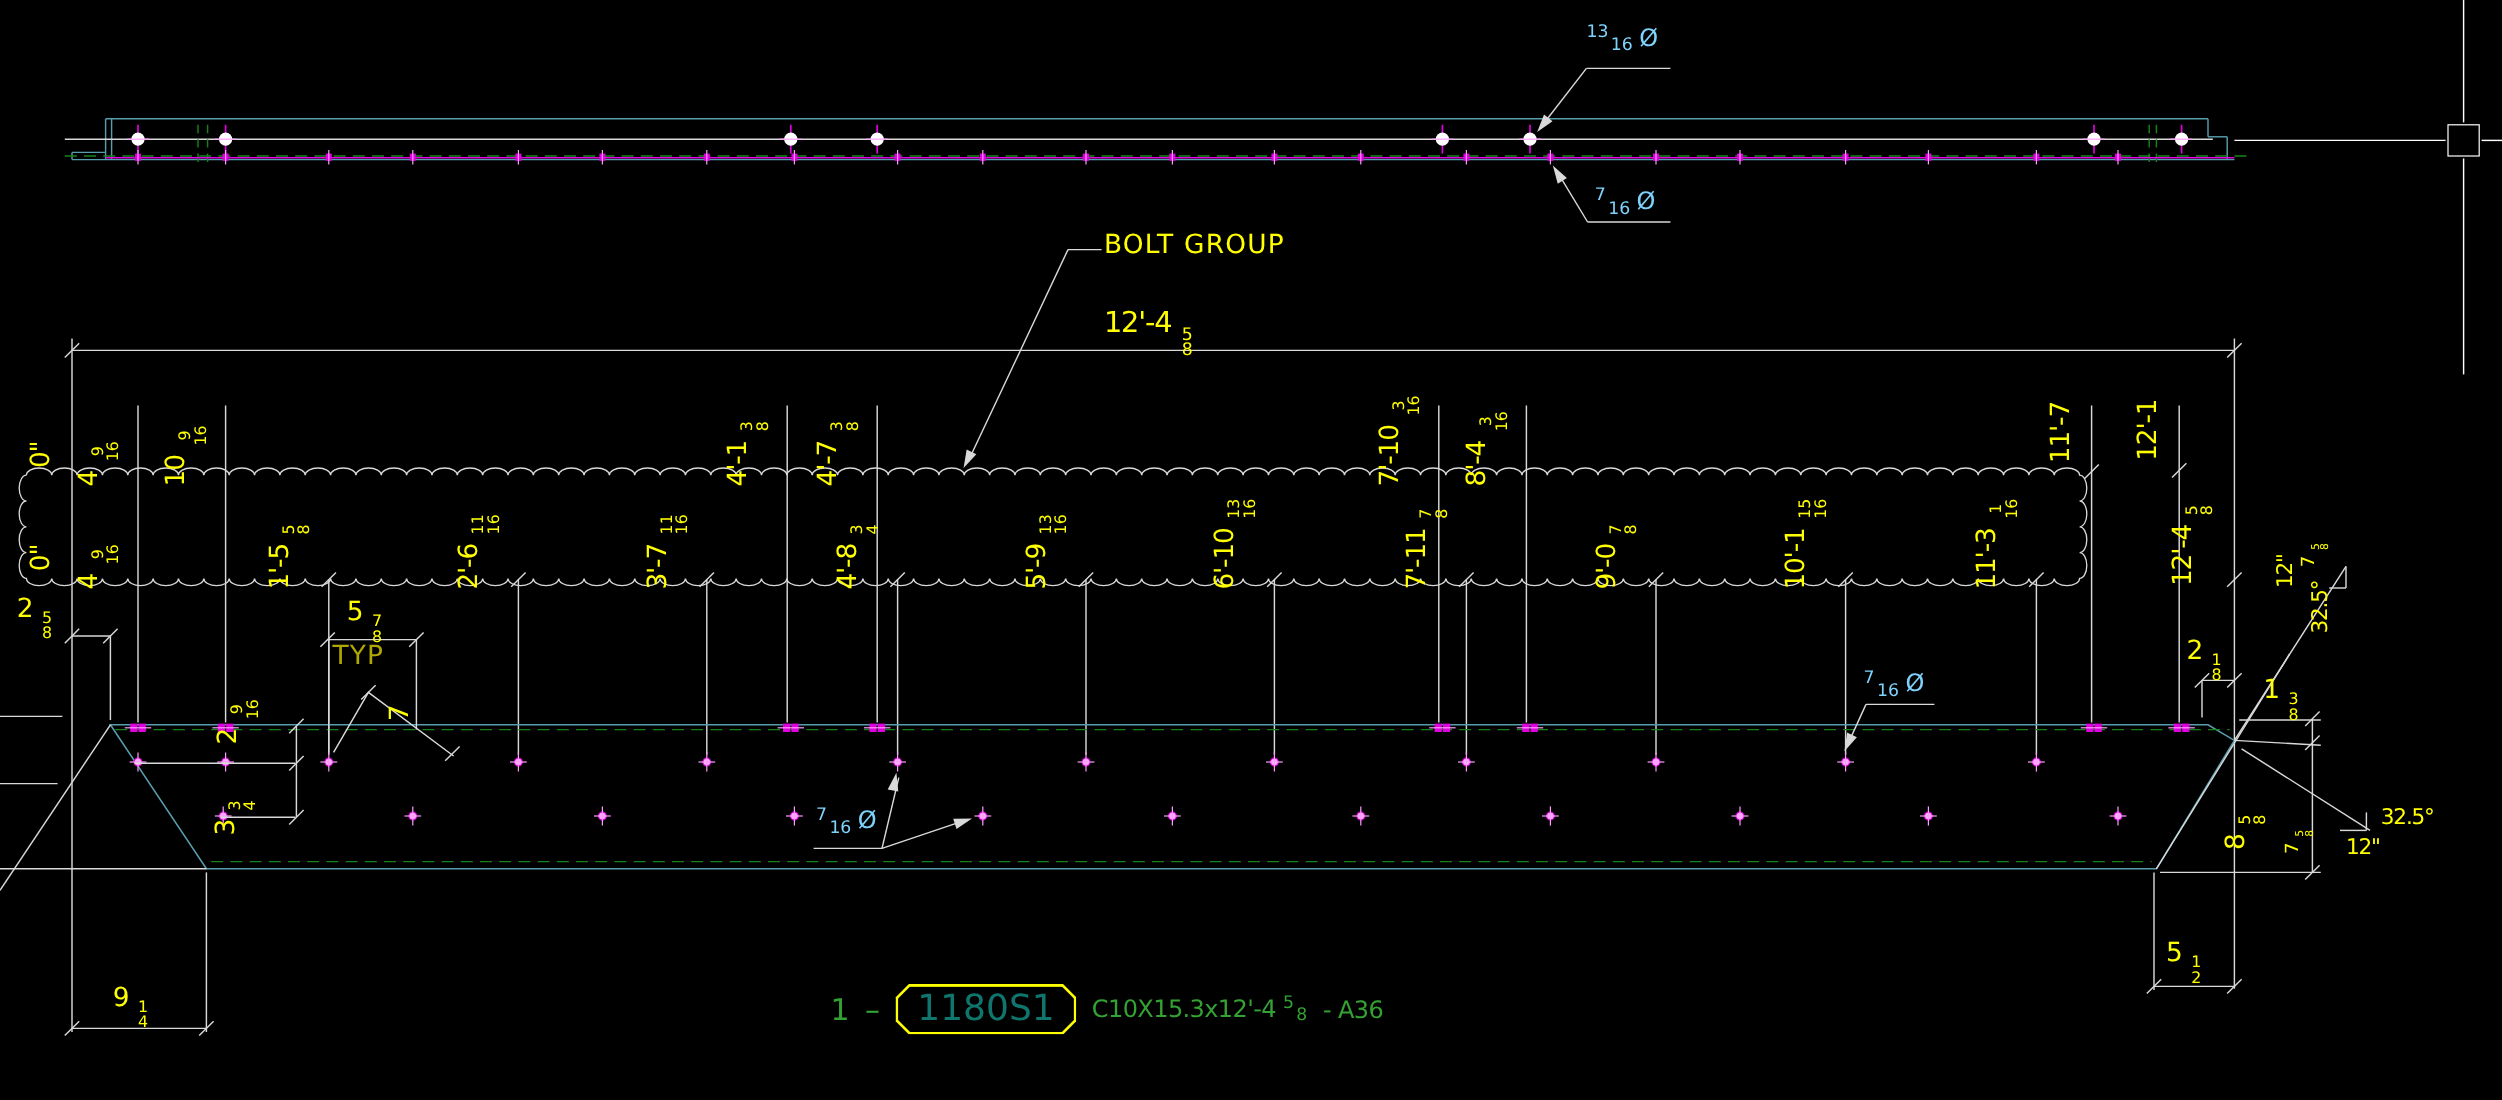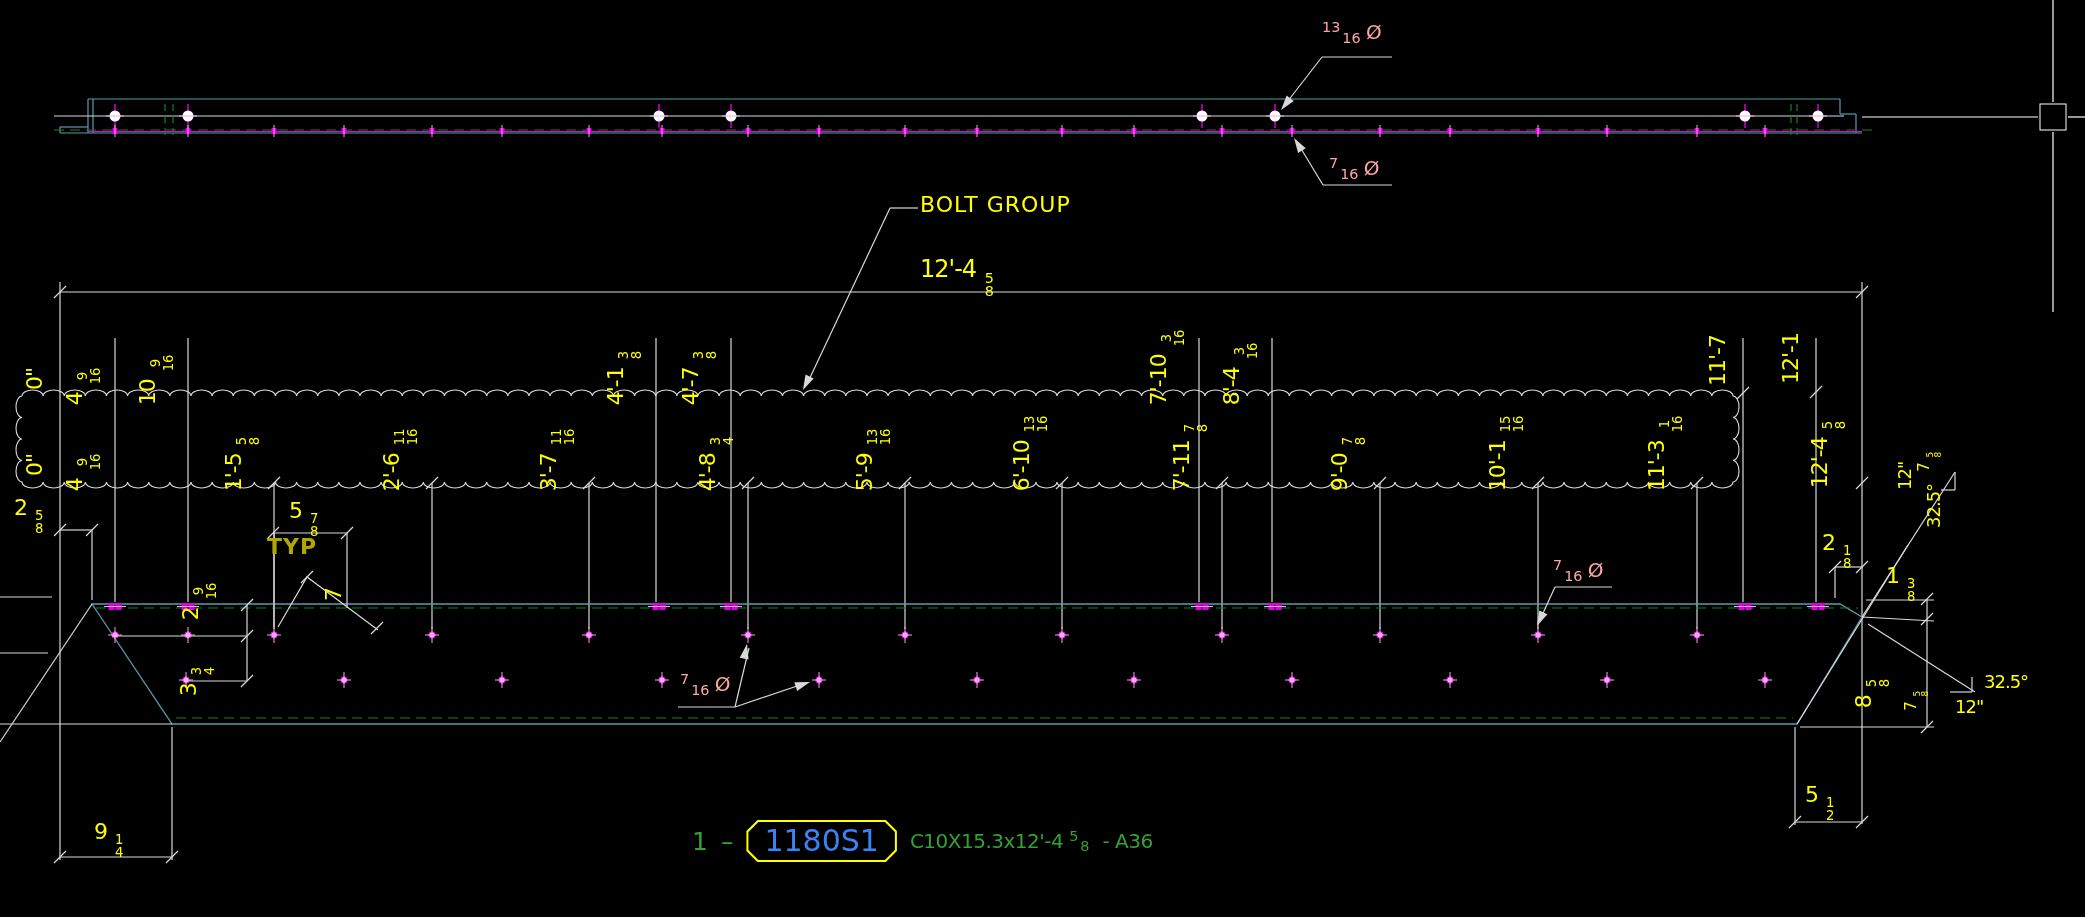--- a/index.html
+++ b/index.html
@@ -1,36 +1,36 @@
 <!DOCTYPE html>
 <html><head>
 <meta charset="utf-8">
 <style>
   html,body{margin:0;padding:0;background:#000;}
   #stage{position:relative;width:2085px;height:917px;background:#000;overflow:hidden;
          font-family:"DejaVu Sans",sans-serif;}
   #geom{position:absolute;left:0;top:0;}
   .lab{position:absolute;white-space:nowrap;color:#ffff00;font-size:22px;line-height:24px;letter-spacing:-1px;}
   .rot{transform:rotate(-90deg);transform-origin:0 100%;}
-  .wh{color:#fca5a5;}
+  .wh{color:#7dd3fc;}
   .ol{color:#b0a700;}
   .s20{font-size:20px;line-height:22px;}
   .s18{font-size:18px;line-height:20px;}
   .s15{font-size:15px;line-height:17px;}
   .s24{font-size:24px;line-height:26px;}
   
   .fv{display:inline-flex;flex-direction:column;text-align:center;font-size:60%;line-height:.95;vertical-align:-.4em;margin-left:2px;letter-spacing:0;}
   
   .fdn{font-size:72%;vertical-align:.5em;letter-spacing:0;}
   .fdd{font-size:72%;vertical-align:-.25em;margin-left:2px;letter-spacing:0;}
   
   #partrow{position:absolute;left:692px;top:820px;display:flex;align-items:center;gap:13px;}
   .octa{background:#ffff00;clip-path:polygon(11px 0,calc(100% - 11px) 0,100% 11px,100% calc(100% - 11px),calc(100% - 11px) 100%,11px 100%,0 calc(100% - 11px),0 11px);padding:2px;}
   .octa-in{background:#000;clip-path:polygon(10px 0,calc(100% - 10px) 0,100% 10px,100% calc(100% - 10px),calc(100% - 10px) 100%,10px 100%,0 calc(100% - 10px),0 10px);padding:3px 16px;}
-  .mark{color:#3b82f6;font-size:30px;line-height:32px;letter-spacing:0;}
+  .mark{color:#0f766e;font-size:30px;line-height:32px;letter-spacing:0;}
   .qty{color:#33a233;font-size:25px;}
   .desc{color:#33a233;font-size:20px;letter-spacing:-0.5px;}
 </style>
 </head>
 <body>
 
 <div id="stage">
   <svg id="geom" width="2085" height="917" viewBox="0 0 2085 917">
       <path d="M88 99 H1840 V114 H1856 V133" stroke="none" fill="none" stroke-width="1.2"></path>
       <line x1="88" y1="99" x2="1840" y2="99" stroke="#579dad" stroke-width="1.2"></line>
@@ -410,21 +410,21 @@
       </span></span>
 
   <span class="lab" style="left:14px;top:496px;">2 <span class="fv">
         <span>5</span>
         <span>8</span>
       </span></span>
   <span class="lab" style="left:289px;top:499px;">5 <span class="fv">
         <span>7</span>
         <span>8</span>
       </span></span>
-  <span class="lab ol" style="left:267px;top:535px;letter-spacing:1px;font-weight:bold;">TYP</span>
+  <span class="lab ol" style="left:277px;top:535px;letter-spacing:1px;">TYP</span>
   <span class="lab rot" style="left:218px;top:581px;">2 <span class="fv">
         <span>9</span>
         <span>16</span>
       </span></span>
   <span class="lab rot" style="left:216px;top:657px;">3 <span class="fv">
         <span>3</span>
         <span>4</span>
       </span></span>
   <span class="lab rot" style="left:346px;top:577px;">7</span>
   <span class="lab rot s20" style="left:2px;top:753px;">12"</span>

